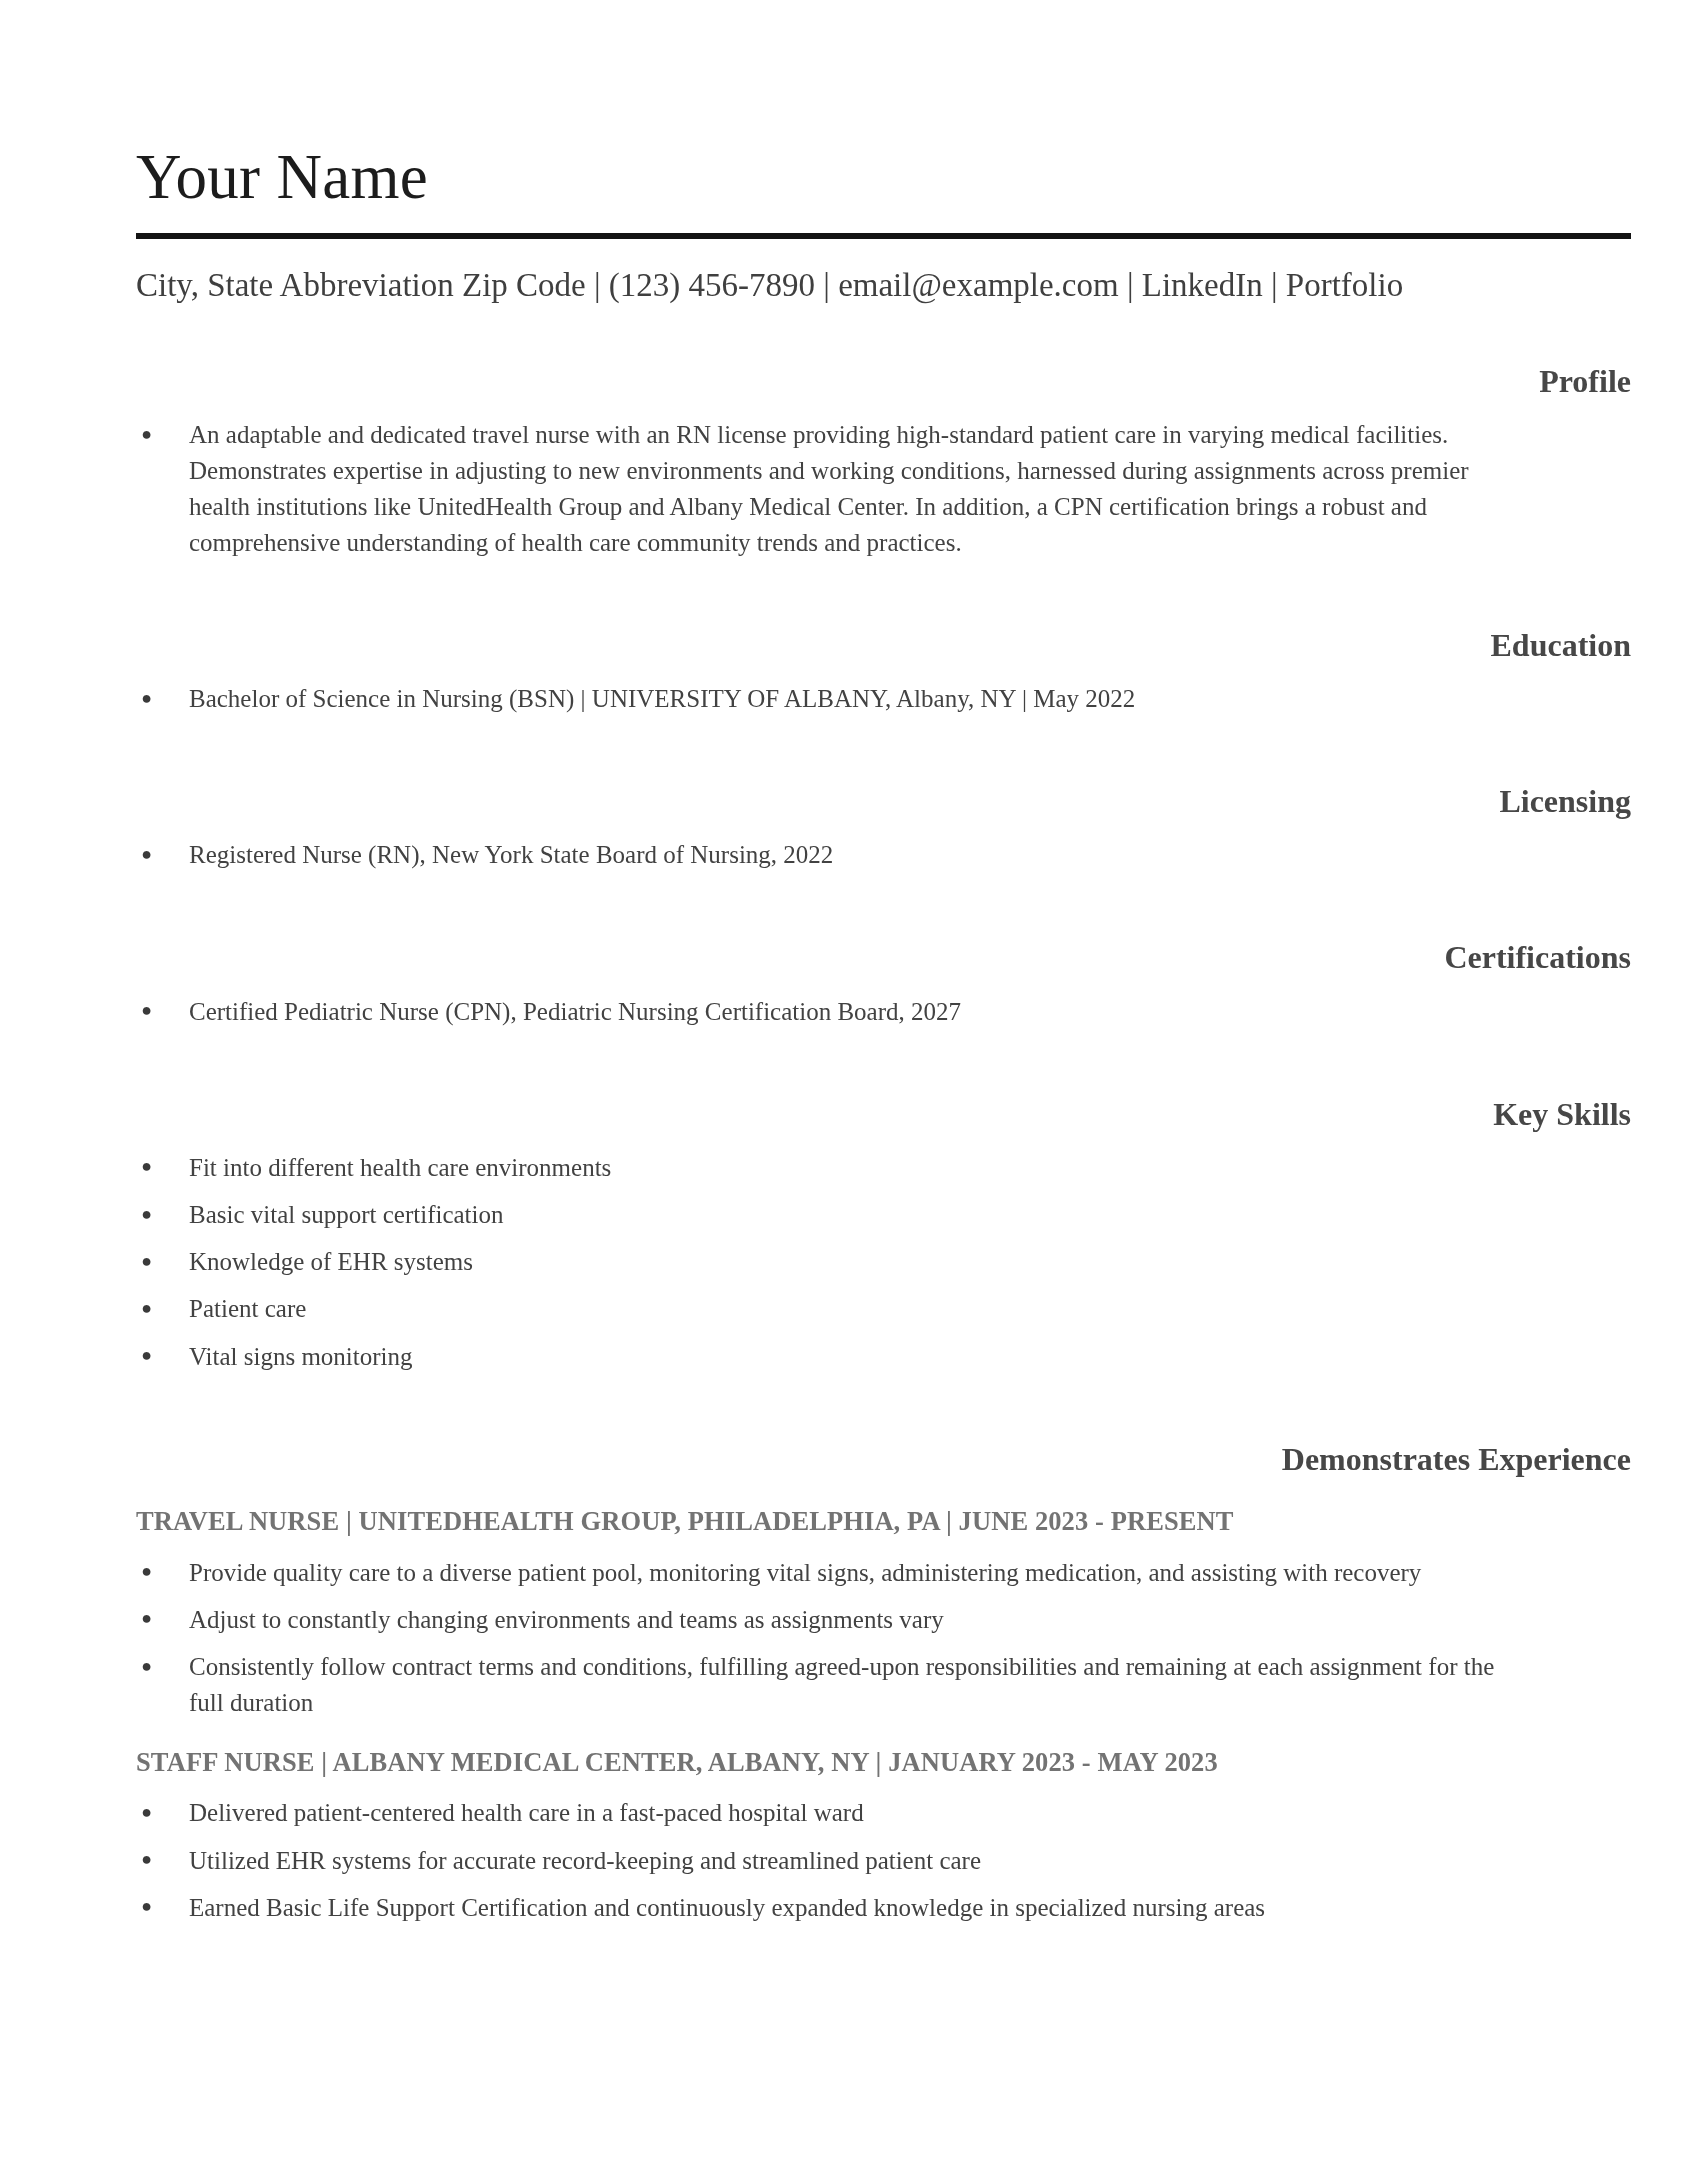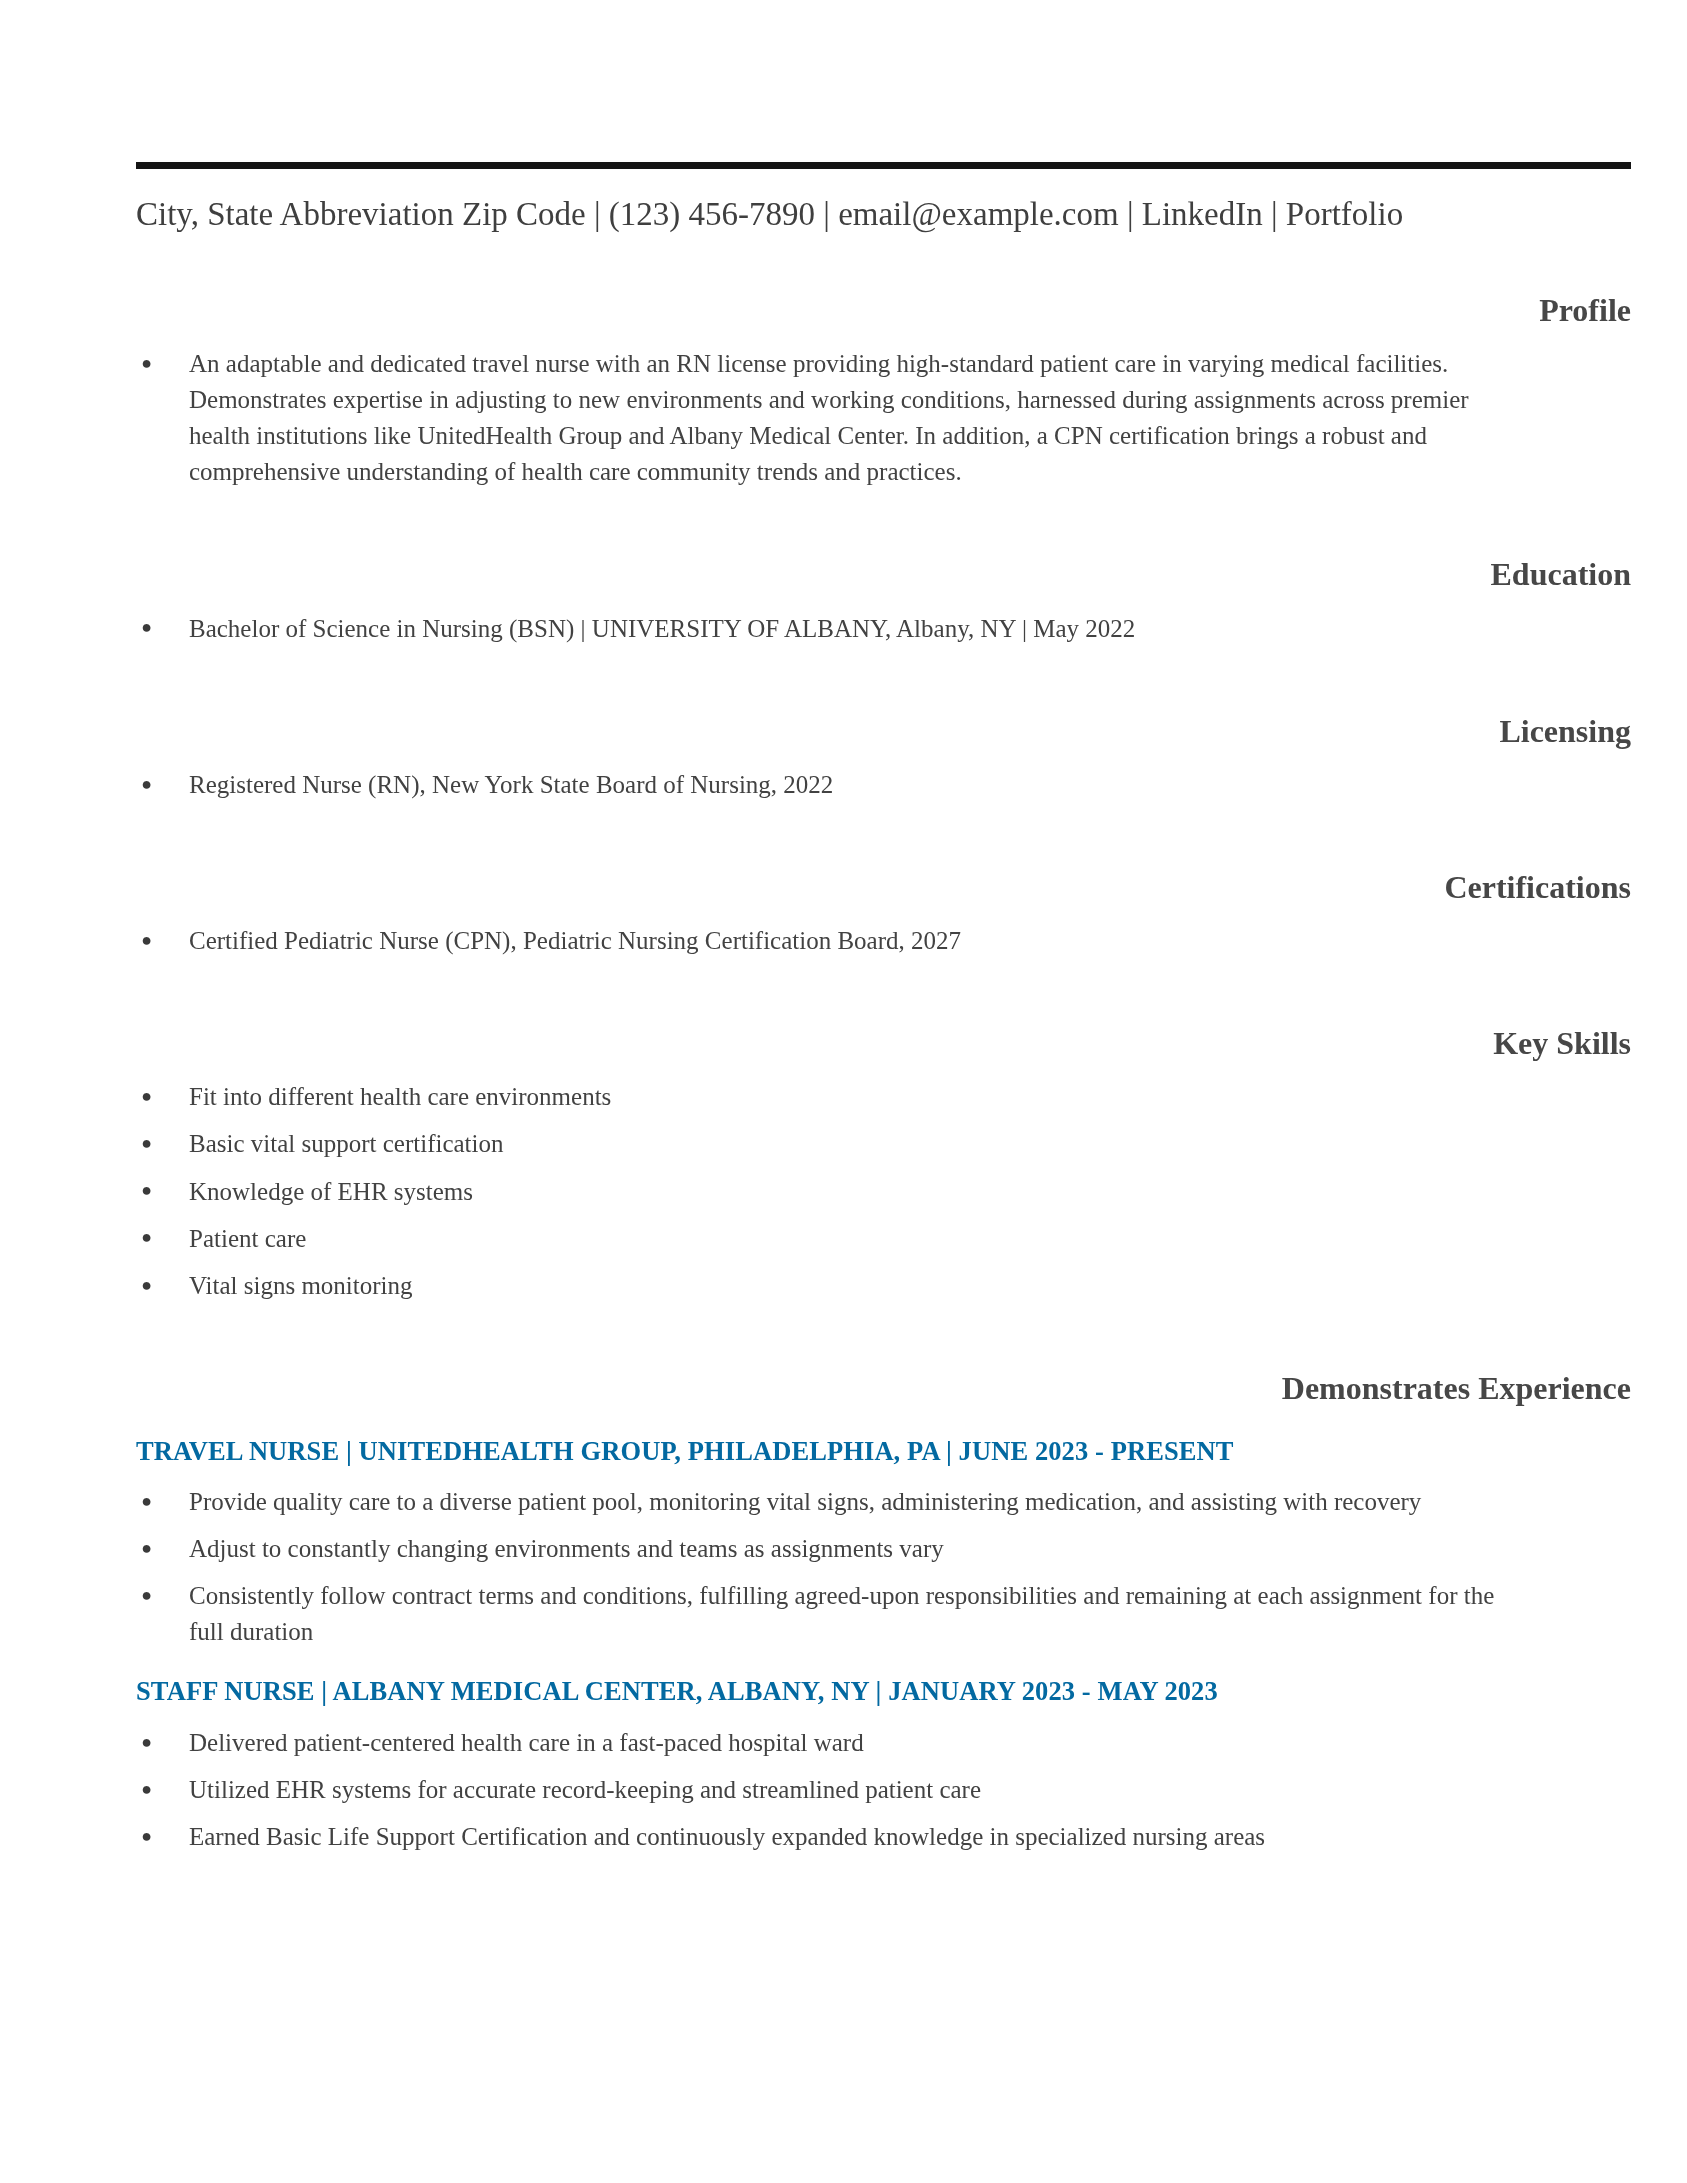--- a/index.html
+++ b/index.html
@@ -59,33 +59,34 @@
     position: absolute;
     left: 5.3px;
     top: -1.3px;
     font-size: 18px;
     line-height: 36px;
     color: #3a3a3a;
   }
   .job-heading {
     font-size: 26.5px;
     font-weight: 700;
-    color: #0369a1;
+    color: #737373;
     margin: 24px 0 0 0;
     line-height: 1.3;
     letter-spacing: 0.1px;
   }
   .job ul.bullets { margin-top: 16px; }
 </style>
 </head>
 <body>
 
 <div class="page">
 
   <header>
+    <h1 class="name">Your Name</h1>
     <div class="divider"></div>
     <div class="contact">City, State Abbreviation Zip Code | (123) 456-7890 | email@example.com | LinkedIn | Portfolio</div>
   </header>
 
   <section>
     <h2 class="section-title first">Profile</h2>
     <ul class="bullets">
       <li>
         <span class="blt">●</span>
         <span>An adaptable and dedicated travel nurse with an RN license providing high-standard patient care in varying medical facilities. Demonstrates expertise in adjusting to new environments and working conditions, harnessed during assignments across premier health institutions like UnitedHealth Group and Albany Medical Center. In addition, a CPN certification brings a robust and comprehensive understanding of health care community trends and practices.</span>

